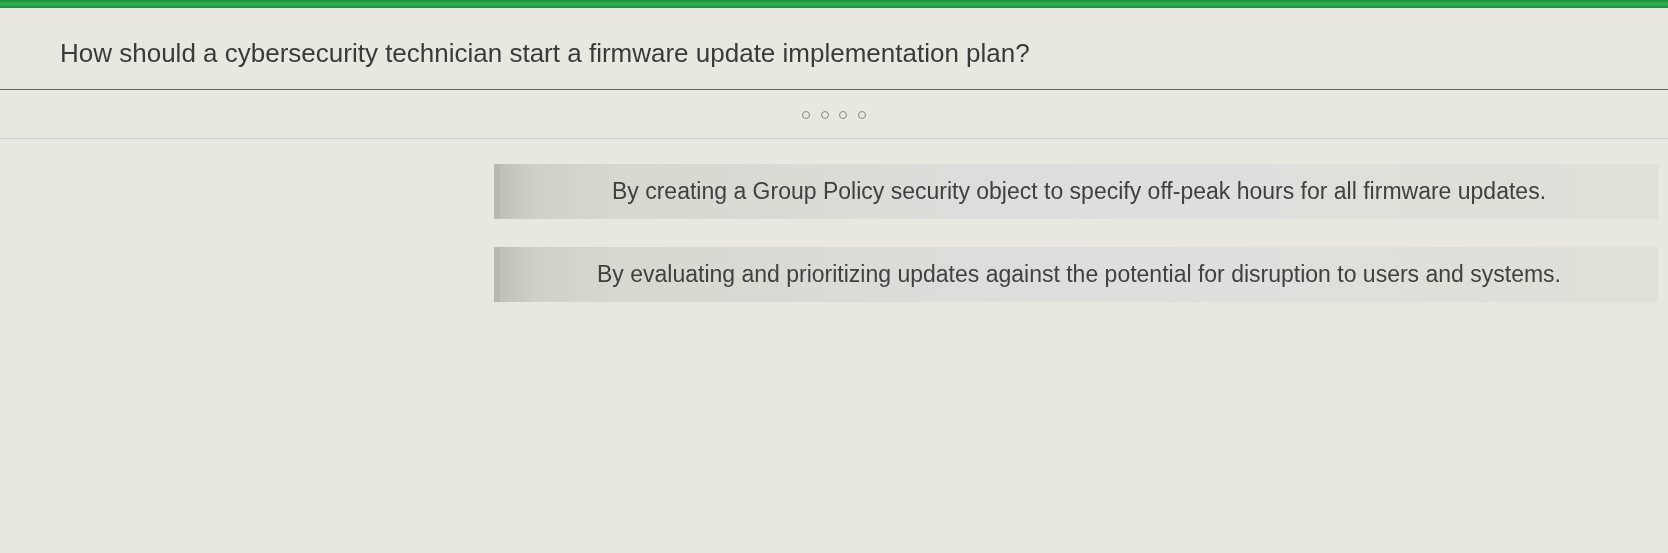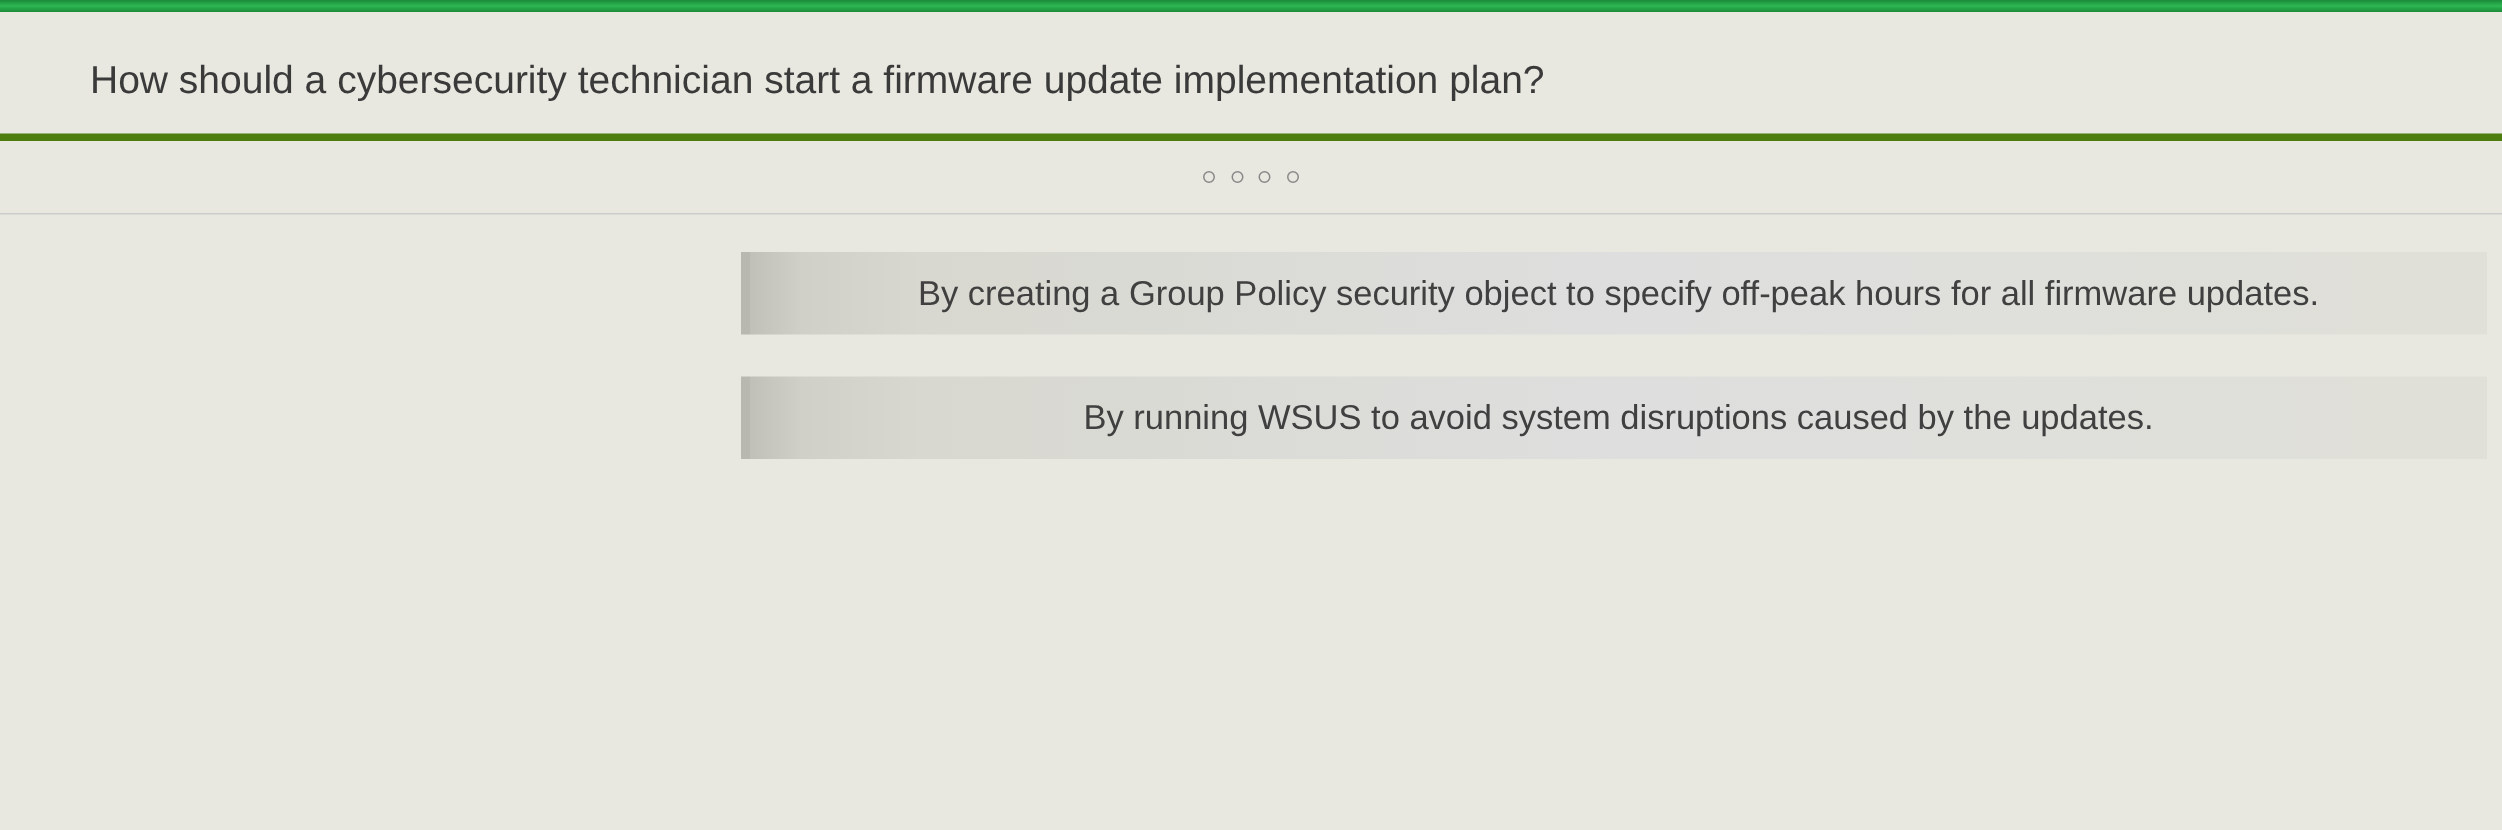--- a/index.html
+++ b/index.html
@@ -15,21 +15,21 @@
       overflow: hidden;
       position: relative;
     }
     .top-bar {
       width: 100%;
       height: 8px;
       background: linear-gradient(to bottom, #1a8a3a 0%, #2eb852 50%, #1a8a3a 100%);
     }
     .question-section {
       padding: 30px 60px 20px 60px;
-      border-bottom: 5px solid #4d7c0f;
+      border-bottom: 1px solid #4d7c0f;
     }
     .question-text {
       font-size: 26px;
       color: #3a3a3a;
       font-weight: 400;
     }
     .pagination-row {
       text-align: center;
       padding: 15px 0;
       border-bottom: 1px solid #ccc;
@@ -71,14 +71,14 @@
 
 <div class="pagination-row">
   <span class="dot"></span>
   <span class="dot"></span>
   <span class="dot"></span>
   <span class="dot"></span>
 </div>
 
 <div class="answers-container">
   <div class="answer-option">By creating a Group Policy security object to specify off-peak hours for all firmware updates.</div>
-  <div class="answer-option">By running WSUS to avoid system disruptions caused by the updates.</div>
+  <div class="answer-option">By evaluating and prioritizing updates against the potential for disruption to users and systems.</div>
 </div>
 
 </body></html>

